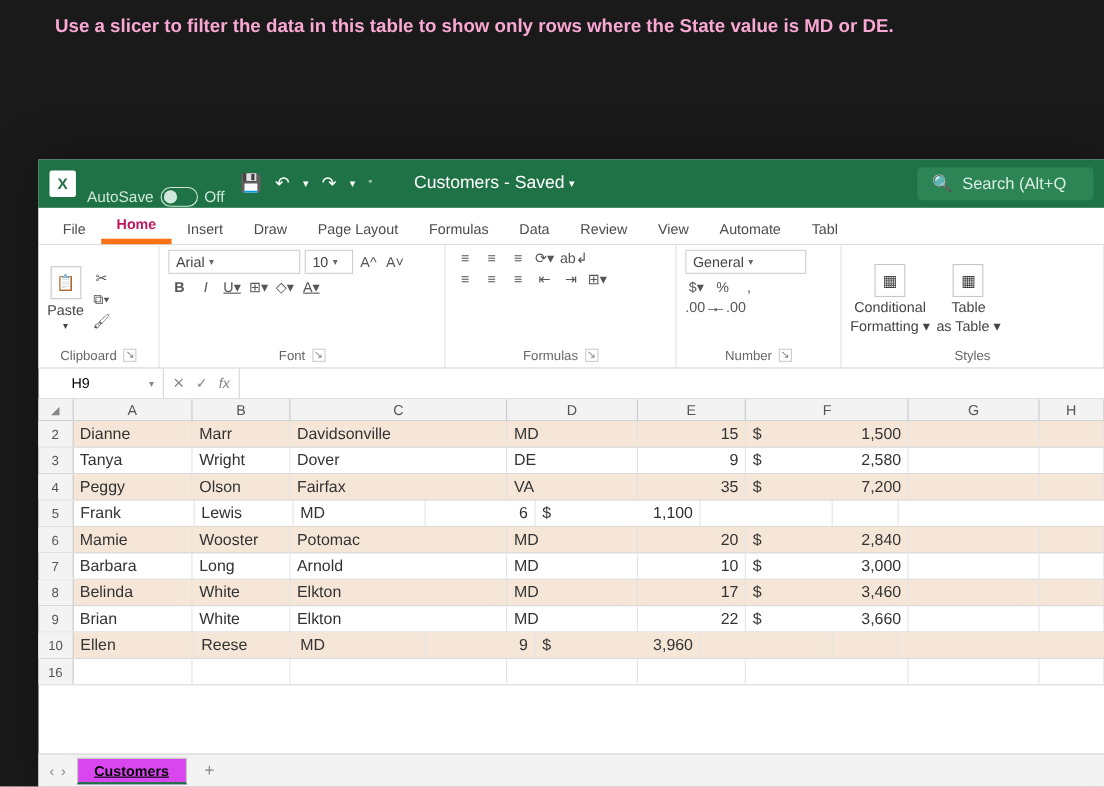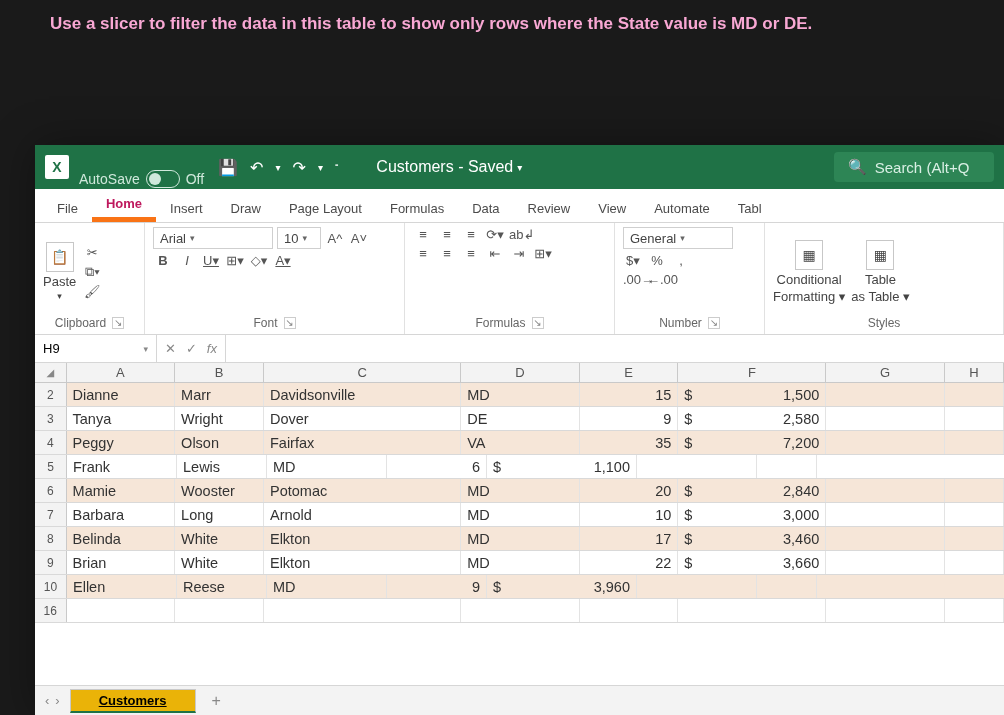--- a/index.html
+++ b/index.html
@@ -26,39 +26,39 @@
   .group { border-right:1px solid #e1e1e1; padding:4px 8px 2px 8px; display:flex; flex-direction:column; justify-content:space-between;}
   .group-label { text-align:center; font-size:12px; color:#666; padding-bottom:2px; display:flex; justify-content:center; gap:6px; align-items:center;}
   .group-body { flex:1; display:flex; align-items:center; gap:6px;}
   .btn-small { border:1px solid #cfcfcf; background:#fff; padding:1px 6px; font-size:13px; color:#444; display:flex; align-items:center; gap:2px; height:22px;}
   .dropdown-caret::after { content:"▾"; font-size:9px; margin-left:2px; color:#666;}
   .paste-big { display:flex; flex-direction:column; align-items:center; gap:2px; font-size:13px; color:#444;}
   .icon-box { width:28px; height:30px; border:1px solid #c7c7c7; display:flex; align-items:center; justify-content:center; font-size:14px;}
   .launcher { font-size:10px; color:#888; border:1px solid #ccc; width:12px; height:12px; line-height:10px; text-align:center;}
   
   .formula-bar { display:flex; border-bottom:1px solid #d6d6d6; height:28px; align-items:stretch;}
-  .name-box { width:122px; border-right:1px solid #d6d6d6; display:flex; align-items:center; padding:0 8px; font-size:13px; justify-content:space-between;}
+  .name-box { width:92px; border-right:1px solid #d6d6d6; display:flex; align-items:center; padding:0 8px; font-size:13px; justify-content:space-between;margin-left:22px;}
   .fx-buttons { display:flex; align-items:center; padding:0 8px; gap:10px; color:#888; border-right:1px solid #d6d6d6; font-size:13px;}
   .fx-input { flex:1; padding:0 8px; font-size:13px; display:flex; align-items:center;}
   
   .grid { display:flex; flex-direction:column; font-size:14.5px; color:#333;}
   .col-headers { display:flex; background:#f3f3f3; border-bottom:1px solid #c9c9c9;}
   .corner { width:32px; border-right:1px solid #c9c9c9; display:flex; align-items:center; justify-content:center; font-size:10px; color:#888;}
   .col-h { border-right:1px solid #c9c9c9; text-align:center; font-size:13px; color:#555; padding:2px 0;}
   .w-a{width:110px}.w-b{width:90px}.w-c{width:200px}.w-d{width:120px}.w-e{width:100px}.w-f{width:150px}.w-g{width:120px}.w-h{width:60px}
   .row { display:flex; border-bottom:1px solid #d9d9d9; height:24px; align-items:stretch;}
   .row.alt { background:#f6e6d8; }
   .row-h { width:32px; background:#f3f3f3; border-right:1px solid #c9c9c9; text-align:center; font-size:12px; color:#555; display:flex; align-items:center; justify-content:center;}
   .cell { border-right:1px solid #e3e3e3; padding:0 6px; display:flex; align-items:center; overflow:hidden; white-space:nowrap;}
   .cell.num { justify-content:flex-end; }
   .cell.cur { justify-content:space-between; }
   
   .sheet-bar { position:absolute; bottom:0; left:0; right:0; height:30px; background:#f3f3f3; border-top:1px solid #d6d6d6; display:flex; align-items:center; padding:0 10px; gap:10px; font-size:13px;}
   .sheet-nav { color:#888; display:flex; gap:6px;}
-  .sheet-tab { background:#eab308; border:1px solid #c9c9c9; border-bottom:2px solid #1f7246; padding:3px 28px; font-weight:600; text-decoration:underline;}
+  .sheet-tab { background:#d946ef; border:1px solid #c9c9c9; border-bottom:2px solid #1f7246; padding:3px 15px; font-weight:600; text-decoration:underline;}
   .sheet-add { color:#888; font-size:16px; padding:0 6px;}
   .vstack { display:flex; flex-direction:column; gap:4px; }
   .hstack { display:flex; gap:4px; align-items:center;}
   .sym { font-size:13px; color:#555; width:20px; text-align:center;}
 </style>
 </head>
 <body>
 
 <div class="instruction">Use a slicer to filter the data in this table to show only rows where the State value is MD or DE.</div>
 

